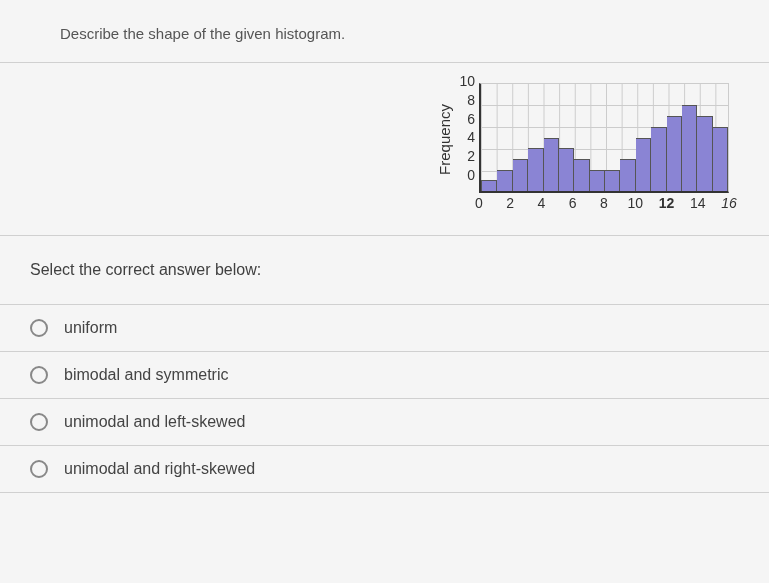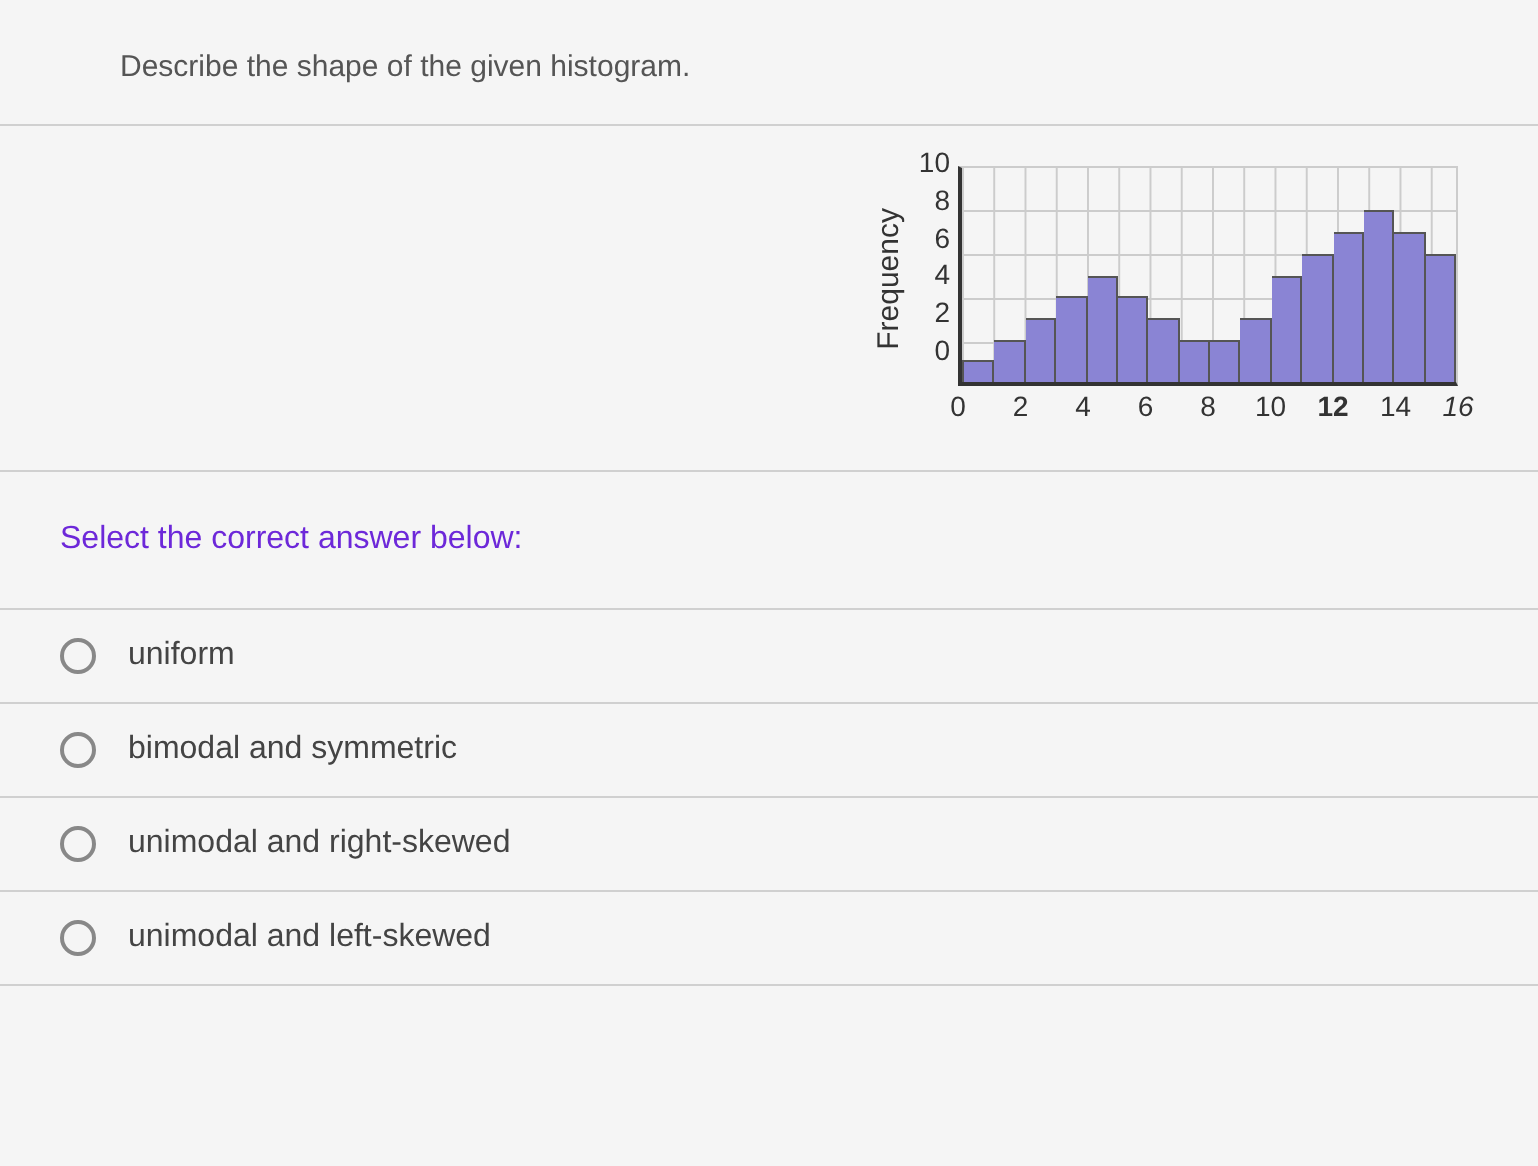--- a/index.html
+++ b/index.html
@@ -83,21 +83,21 @@
       position: relative;
       margin-top: 2px;
     }
     .xticks span {
       position: absolute;
       transform: translateX(-50%);
     }
     .prompt {
       padding: 25px 30px;
       font-size: 16px;
-      color: #6d28d9;
+      color: #404040;
       border-bottom: 1px solid #d0d0d0;
     }
     .option {
       display: flex;
       align-items: flex-start;
       padding: 14px 30px;
       border-bottom: 1px solid #d0d0d0;
       cursor: pointer;
     }
     .radio {
@@ -170,20 +170,20 @@
   <div class="option">
     <span class="radio"></span>
     <span class="option-label">uniform</span>
   </div>
   <div class="option">
     <span class="radio"></span>
     <span class="option-label">bimodal and symmetric</span>
   </div>
   <div class="option">
     <span class="radio"></span>
-    <span class="option-label">unimodal and right-skewed</span>
+    <span class="option-label">unimodal and left-skewed</span>
   </div>
   <div class="option">
     <span class="radio"></span>
-    <span class="option-label">unimodal and left-skewed</span>
+    <span class="option-label">unimodal and right-skewed</span>
   </div>
 
 </div>
 
 </body></html>

